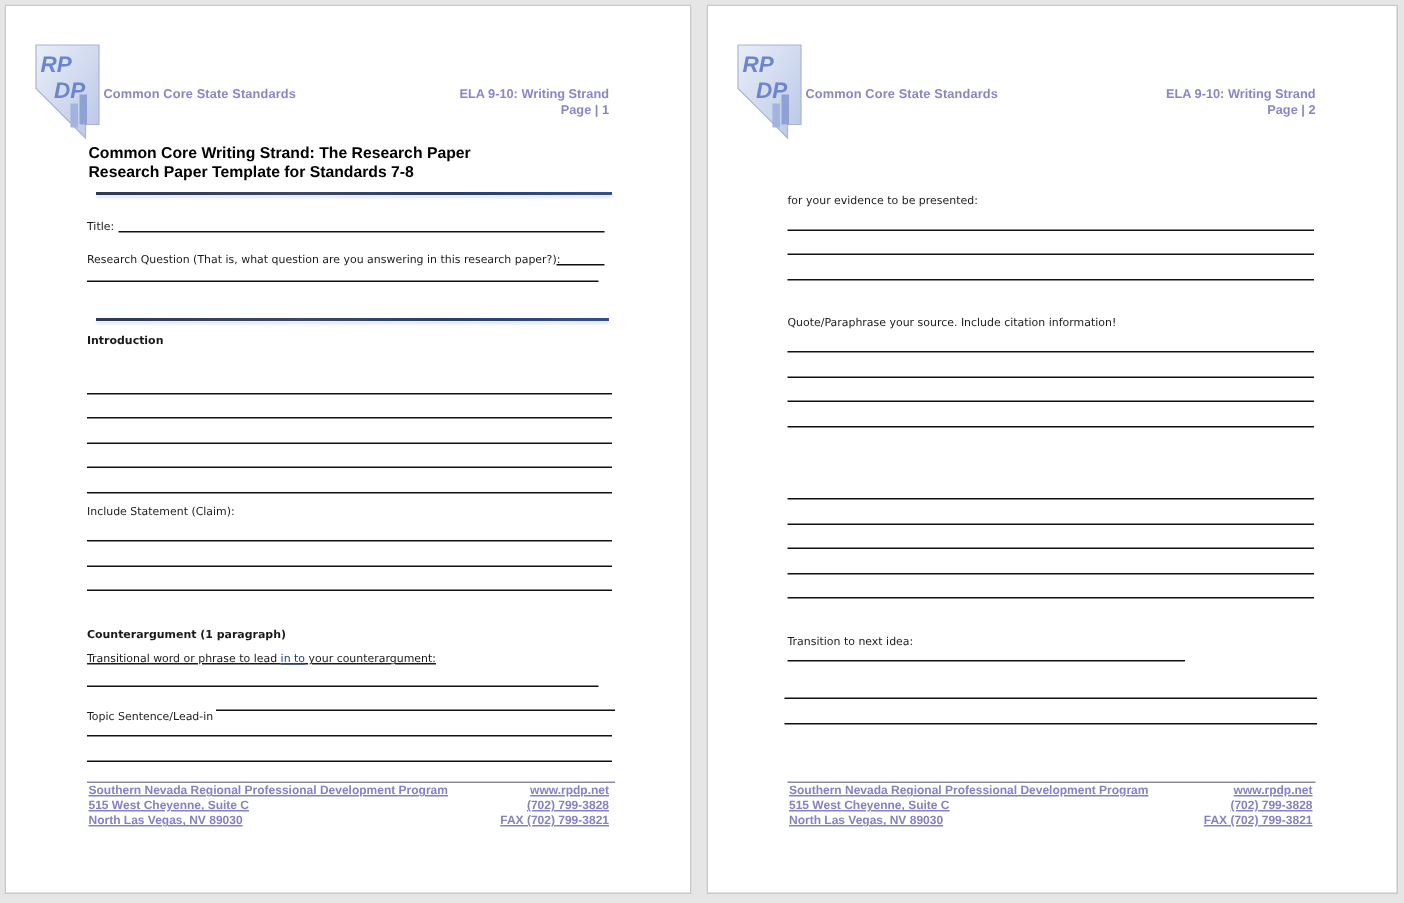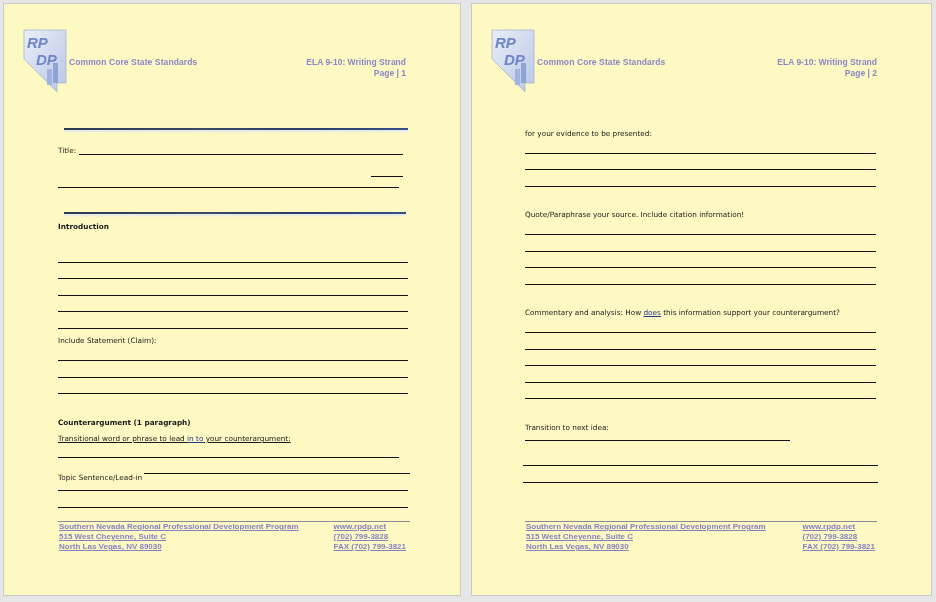--- a/index.html
+++ b/index.html
@@ -3,41 +3,41 @@
 <meta charset="utf-8">
 <style>
   html, body { margin: 0; padding: 0; }
   body {
     width: 936px; height: 602px; overflow: hidden;
     background: #e6e6e6; position: relative;
     font-family: "Liberation Sans", sans-serif;
   }
   .page {
     position: absolute; top: 3px; width: 458px; height: 593px;
-    background: #fef9c3; border: 1px solid #c9c9c9; box-sizing: border-box;
+    background: #ffffff; border: 1px solid #c9c9c9; box-sizing: border-box;
   }
   #page1 { left: 3px; }
   #page2 { left: 471px; width: 461px; }
   .logo { position: absolute; left: 19px; top: 25px; width: 44px; height: 64px; }
   .hdr-left { position: absolute; left: 65px; top: 53px; font-size: 8.5px; font-weight: bold; color: #8a86c6; letter-spacing: 0.1px; }
   .hdr-right { position: absolute; right: 54px; top: 53px; font-size: 8.5px; font-weight: bold; color: #8a86c6; text-align: right; line-height: 11px; }
 
   .doc-title { position: absolute; left: 55px; top: 92px; font-family: "Liberation Sans", sans-serif; font-size: 10.5px; font-weight: bold; color: #000; line-height: 13px; }
 
   .rule-blue { position: absolute; height: 2px; background: linear-gradient(to right, #2c3a55 0%, #3c4866 40%, #2a3e6a 70%, #34508a 100%); box-shadow: 0 2px 2px #dfe6f2; }
 
   .txt { position: absolute; font-family: "DejaVu Sans", sans-serif; font-size: 7.3px; color: #1a1a1a; white-space: nowrap; }
   .bold { font-weight: bold; }
   .hl { color: #1f3c8c; text-decoration: underline; }
 
   .ln { position: absolute; height: 1px; background: #111; }
 
   .foot-rule { position: absolute; height: 1px; background: #8a8a9a; }
   .foot { position: absolute; font-size: 8px; font-weight: bold; color: #8581c2; line-height: 10px; white-space: nowrap; text-decoration: underline; }
-  .foot.right { }
+  .foot.right { text-align: right; }
 </style>
 </head>
 <body>
 
 <div class="page" id="page1">
 
   <svg class="logo" viewBox="0 0 44 64">
     <defs>
       <linearGradient id="lg1" x1="0" y1="0" x2="1" y2="1">
         <stop offset="0" stop-color="#e9eef8"></stop>
@@ -50,26 +50,31 @@
     <text x="4" y="19" font-family="Liberation Sans, sans-serif" font-size="15" font-weight="bold" font-style="italic" fill="#6e86c8">RP</text>
     <text x="13" y="36" font-family="Liberation Sans, sans-serif" font-size="15" font-weight="bold" font-style="italic" fill="#6e86c8">DP</text>
   </svg>
 
   <div class="hdr-left">Common Core State Standards</div>
   <div class="hdr-right">
     <div>ELA 9-10: Writing Strand</div>
     <div>Page | 1</div>
   </div>
 
+  <div class="doc-title">
+    <div>Common Core Writing Strand: The Research Paper</div>
+    <div>Research Paper Template for Standards 7-8</div>
+  </div>
 
   <div class="rule-blue" style="left:60px; top:124px; width:344px;"></div>
 
   <div class="txt" style="left:54px; top:142px;">Title:</div>
   <div class="ln" style="left:75px; top:150px; width:324px;"></div>
 
+  <div class="txt" style="left:54px; top:164px;">Research Question (That is, what question are you answering in this research paper?):</div>
   <div class="ln" style="left:367px; top:172px; width:32px;"></div>
   <div class="ln" style="left:54px; top:183px; width:341px;"></div>
 
   <div class="rule-blue" style="left:60px; top:208px; width:342px;"></div>
 
   <div class="txt bold" style="left:54px; top:218px;">Introduction</div>
   <div class="ln" style="left:54px; top:258px; width:350px;"></div>
   <div class="ln" style="left:54px; top:274px; width:350px;"></div>
   <div class="ln" style="left:54px; top:291px; width:350px;"></div>
   <div class="ln" style="left:54px; top:307px; width:350px;"></div>
@@ -128,21 +133,20 @@
   <div class="ln" style="left:53px; top:149px; width:351px;"></div>
   <div class="ln" style="left:53px; top:165px; width:351px;"></div>
   <div class="ln" style="left:53px; top:182px; width:351px;"></div>
 
   <div class="txt" style="left:53px; top:206px;">Quote/Paraphrase your source. Include citation information!</div>
   <div class="ln" style="left:53px; top:230px; width:351px;"></div>
   <div class="ln" style="left:53px; top:247px; width:351px;"></div>
   <div class="ln" style="left:53px; top:263px; width:351px;"></div>
   <div class="ln" style="left:53px; top:280px; width:351px;"></div>
 
-  <div class="txt" style="left:53px; top:304px;"><span>Commentary and analysis: How </span><span class="hl">does</span><span> this information support your counterargument?</span></div>
   <div class="ln" style="left:53px; top:328px; width:351px;"></div>
   <div class="ln" style="left:53px; top:345px; width:351px;"></div>
   <div class="ln" style="left:53px; top:361px; width:351px;"></div>
   <div class="ln" style="left:53px; top:378px; width:351px;"></div>
   <div class="ln" style="left:53px; top:394px; width:351px;"></div>
 
   <div class="txt" style="left:53px; top:419px;">Transition to next idea:</div>
   <div class="ln" style="left:53px; top:436px; width:265px;"></div>
   <div class="ln" style="left:51px; top:461px; width:355px;"></div>
   <div class="ln" style="left:51px; top:478px; width:355px;"></div>

